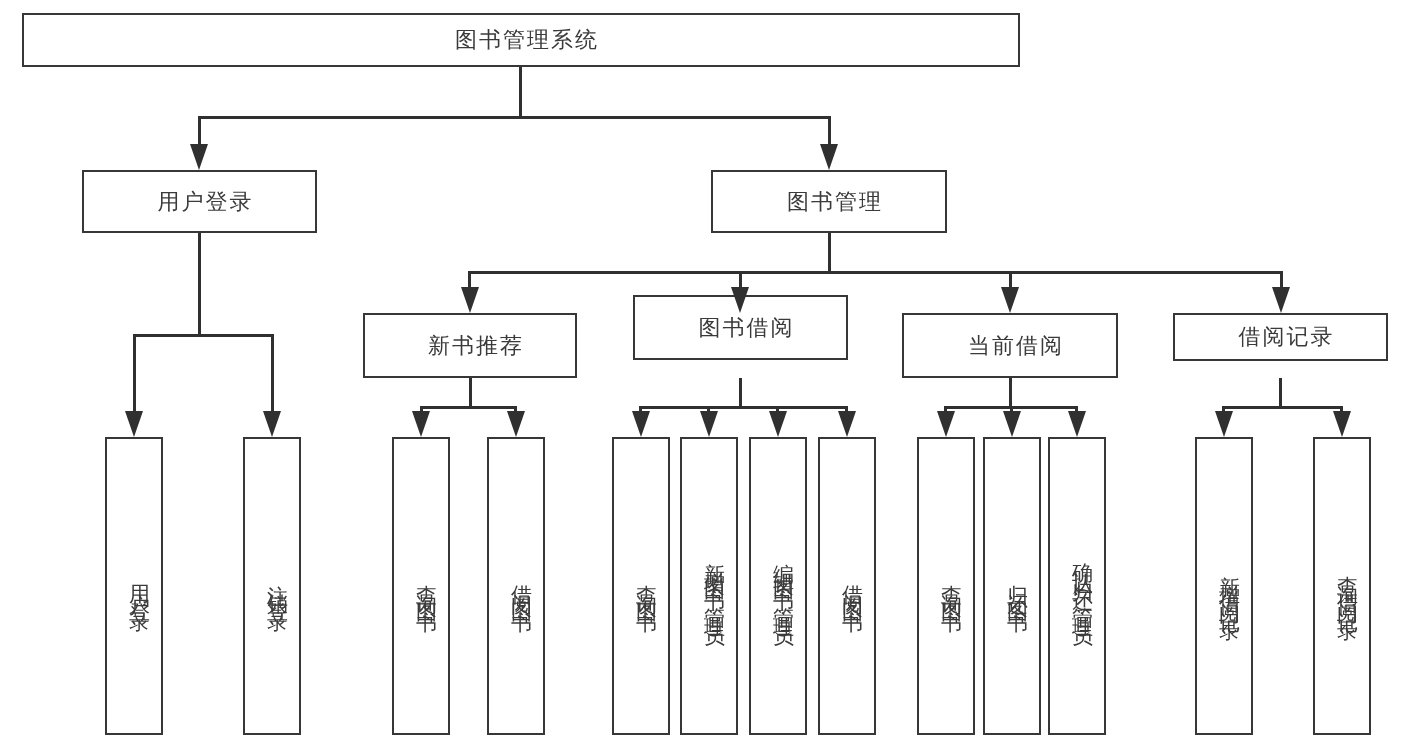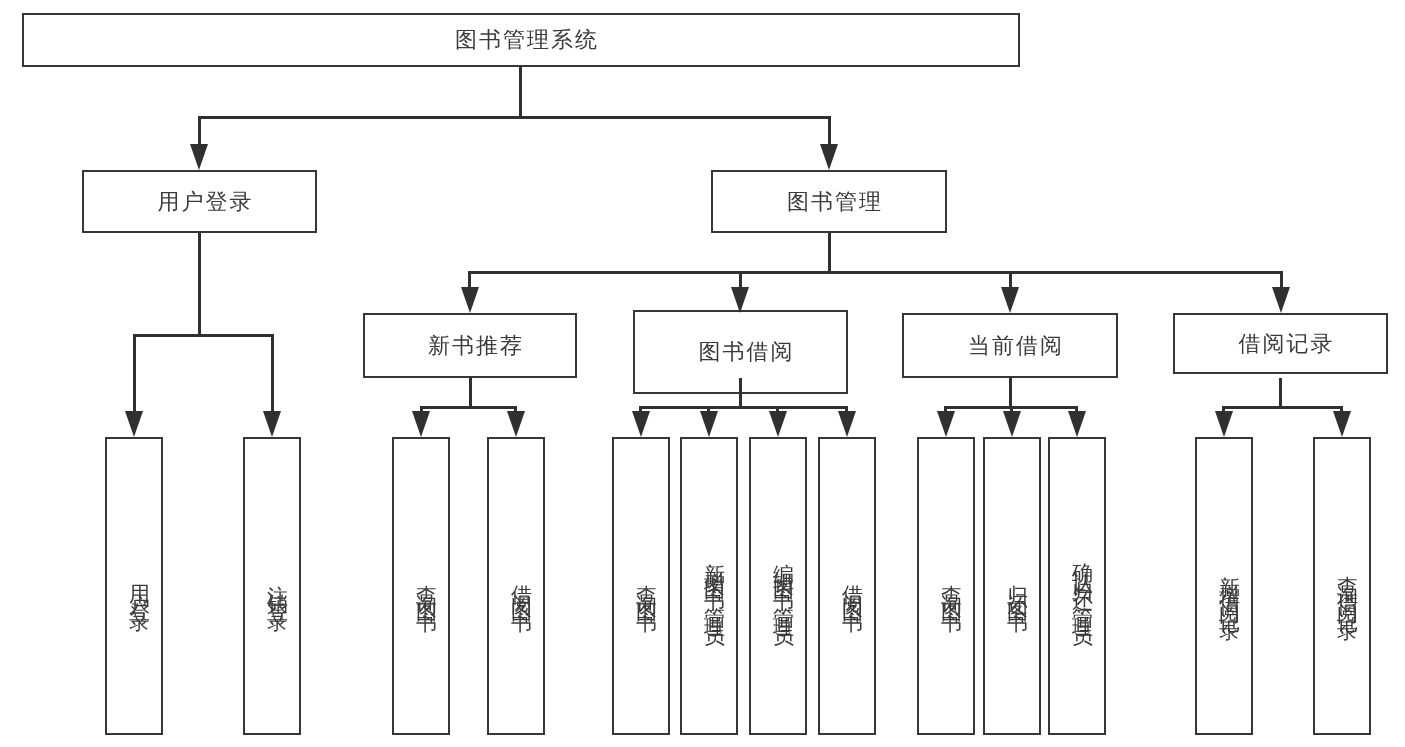--- a/index.html
+++ b/index.html
@@ -45,25 +45,25 @@
 <div id="canvas">
 
   <div class="box" style="left:22px;top:13px;width:998px;height:54px">图书管理系统</div>
 
   <div class="box" style="left:82px;top:170px;width:235px;height:63px">用户登录</div>
 
   <div class="box" style="left:363px;top:313px;width:214px;height:65px">新书推荐</div>
 
   <div class="box" style="left:711px;top:170px;width:236px;height:63px">图书管理</div>
 
-  <div class="box" style="left:633px;top:310px;width:215px;height:84px">图书借阅</div>
+  <div class="box" style="left:633px;top:295px;width:215px;height:65px">图书借阅</div>
 
   <div class="box" style="left:902px;top:313px;width:216px;height:65px">当前借阅</div>
 
-  <div class="box" style="left:1173px;top:313px;width:215px;height:61px">借阅记录</div>
+  <div class="box" style="left:1173px;top:313px;width:215px;height:48px">借阅记录</div>
 
   <div class="box vbox" style="left:105px;top:437px;width:58px;height:298px">用户登录</div>
 
   <div class="box vbox" style="left:243px;top:437px;width:58px;height:298px">注销登录</div>
 
   <div class="box vbox" style="left:392px;top:437px;width:58px;height:298px">查询图书</div>
 
   <div class="box vbox" style="left:487px;top:437px;width:58px;height:298px">借阅图书</div>
 
   <div class="box vbox" style="left:612px;top:437px;width:58px;height:298px">查询图书</div>

